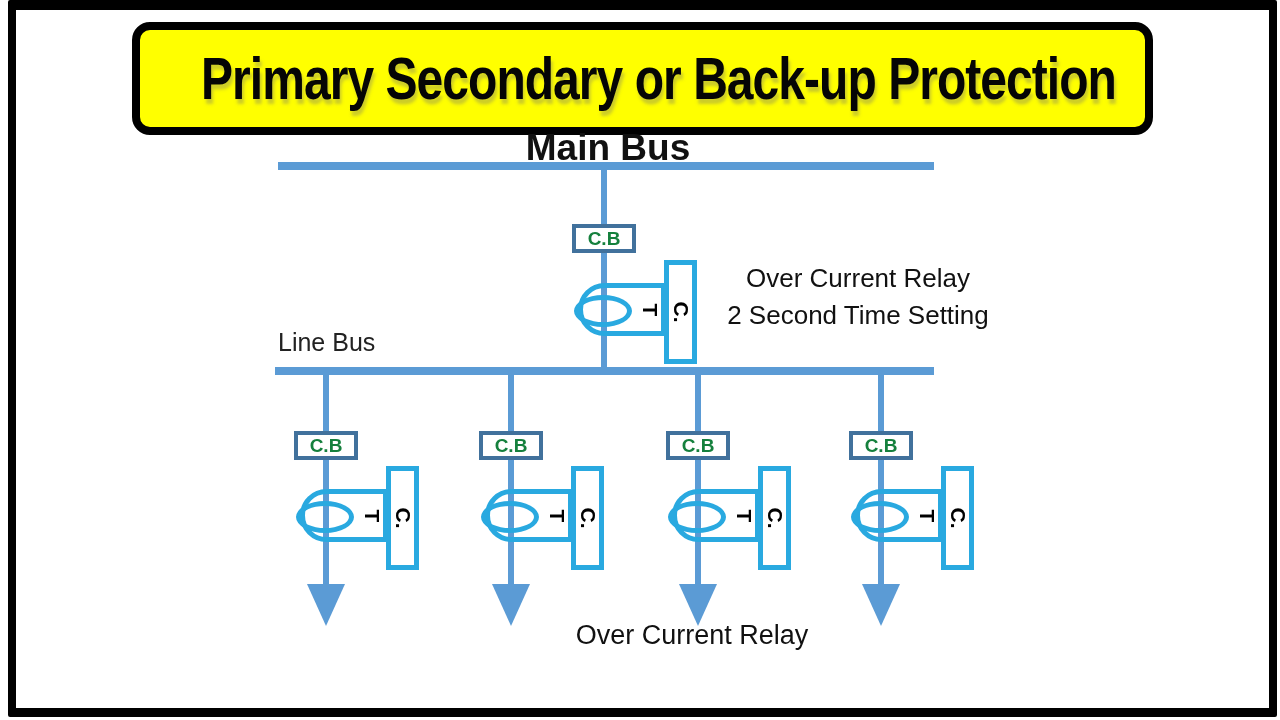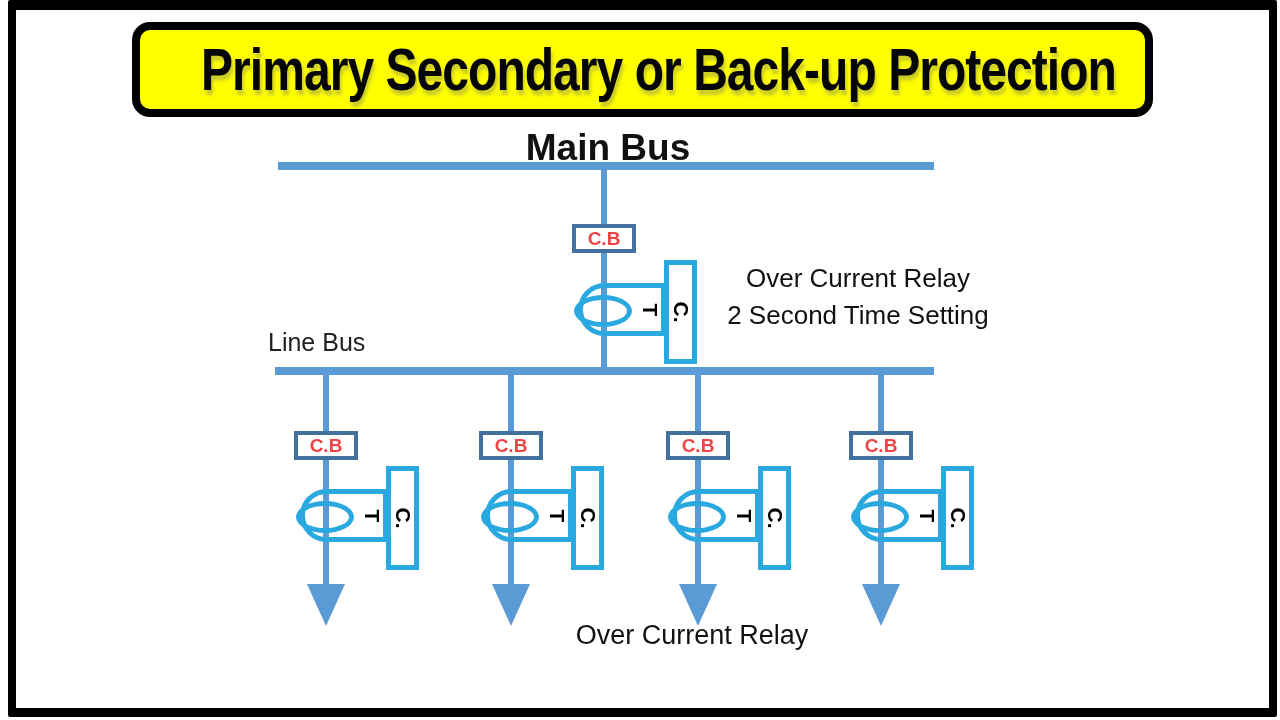--- a/index.html
+++ b/index.html
@@ -12,50 +12,50 @@
     color: var(--ink, #1a1a1a);
   }
   .frame {
     position: absolute; left: 8px; top: 0; right: 3px; bottom: 3px;
     border: 8px solid var(--frame, #000);
     border-top-width: 10px; border-bottom-width: 9px;
     border-radius: 2px;
     pointer-events: none;
   }
   .banner {
-    position: absolute; left: 132px; top: 22px; width: 1021px; height: 95px;
+    position: absolute; left: 132px; top: 22px; width: 1021px; height: 113px;
     background: var(--banner-bg, #ffff00);
     border: 8px solid var(--frame, #000);
     border-radius: 18px;
     display: flex; align-items: center; justify-content: center;
     overflow: hidden;
     padding-left: 32px;
   }
   .banner-text {
     font-size: 50px; font-weight: bold; letter-spacing: -1px;
     color: #050505; white-space: nowrap;
     transform: scale(0.96, 1.18); transform-origin: center;
     text-shadow: 2px 4px 3px rgba(140, 140, 90, 0.45);
   }
   .lbl { position: absolute; white-space: nowrap; }
   #main-bus-label { left: 500px; top: 127px; width: 216px; text-align: center; font-size: 37px; font-weight: bold; color: #111; }
   #main-bus-line  { position: absolute; left: 278px; top: 162px; width: 656px; height: 8px; background: var(--bus); }
-  #line-bus-label { left: 268px; top: 328px; font-size: 25px; color: #222; }
+  #line-bus-label { left: 278px; top: 328px; font-size: 25px; color: #222; }
   #line-bus-line  { position: absolute; left: 275px; top: 367px; width: 659px; height: 8px; background: var(--bus); }
   .annot { position: absolute; text-align: center; font-size: 26px; line-height: 37px; color: #111; }
   #annot-top { left: 700px; top: 260px; width: 316px; }
   #annot-bottom { left: 530px; top: 617px; width: 324px; font-size: 27px; }
 
   
   .vline   { position: absolute; width: 6px; background: var(--bus); z-index: 1; }
   .cb {
     position: absolute; width: 64px; height: 29px; background: #fff;
     border: 4px solid var(--cb-border); z-index: 5;
     display: flex; align-items: center; justify-content: center;
-    font-weight: bold; font-size: 19px; color: #ef4444;
+    font-weight: bold; font-size: 19px; color: #15803d;
   }
   .stadium { position: absolute; width: 88px; height: 53px; border: 5px solid var(--ct); border-radius: 27px 0 0 27px; z-index: 2; background: transparent; }
   .ellipse { position: absolute; width: 58px; height: 32px; border: 5px solid var(--ct); border-radius: 50%; z-index: 3; background: transparent; }
   .relay   { position: absolute; width: 33px; height: 104px; border: 5px solid var(--ct); background: #fff; z-index: 4; }
   .rot {
     position: absolute; z-index: 6; width: 30px; line-height: 26px; text-align: center;
     font-weight: bold; font-size: 21px; color: #000;
     transform: rotate(90deg); transform-origin: center;
   }
   .arrow {

